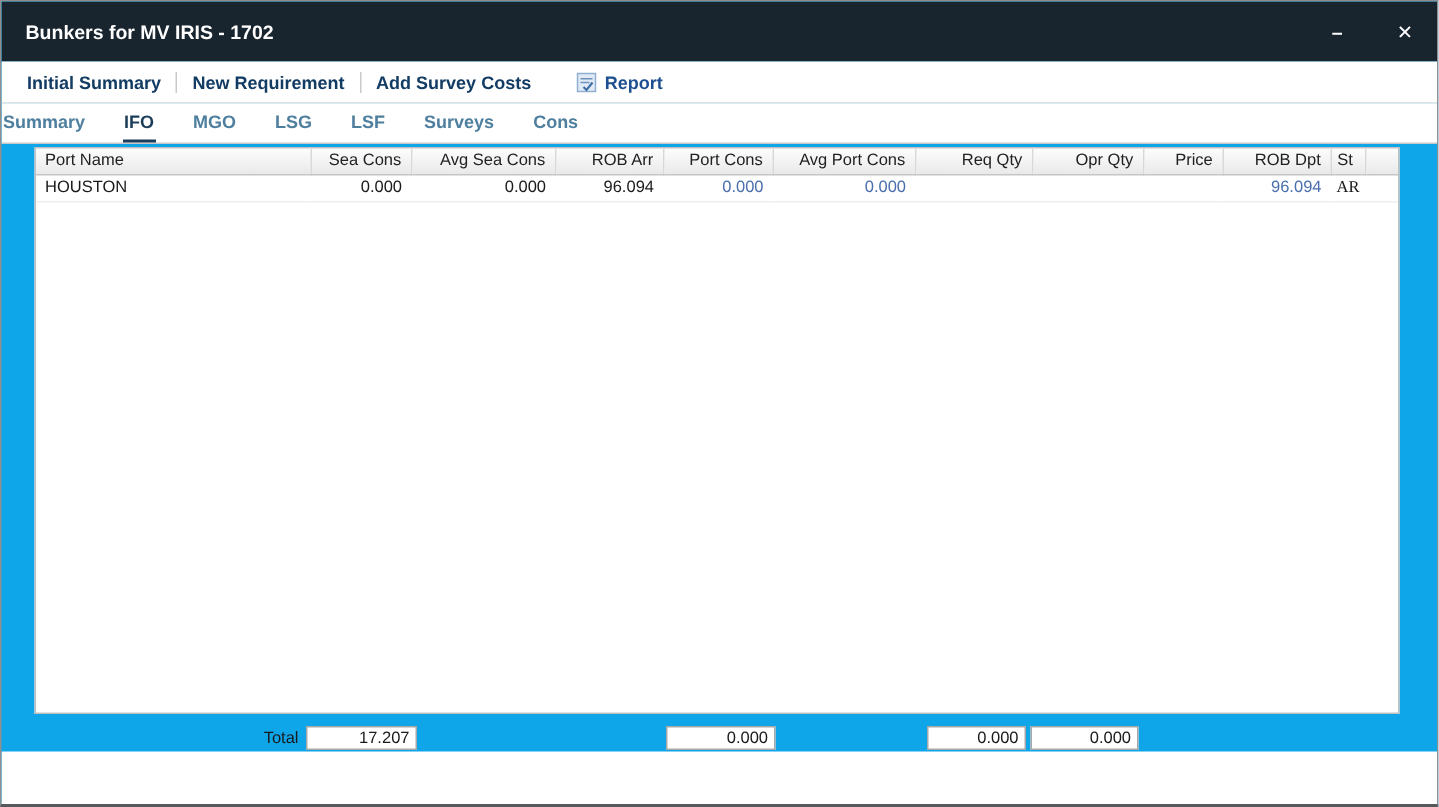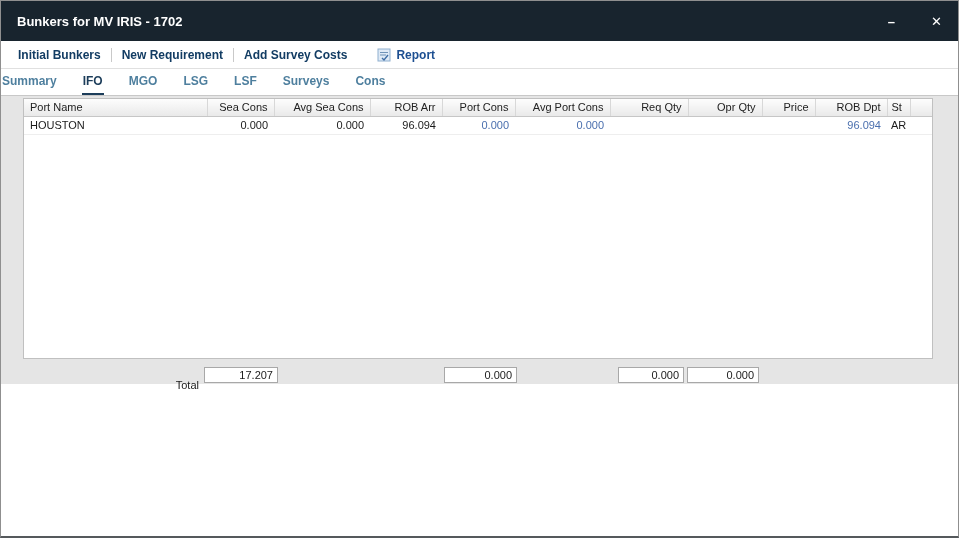--- a/index.html
+++ b/index.html
@@ -5,21 +5,21 @@
   * { box-sizing: border-box; margin: 0; padding: 0; }
   html, body { width: 959px; height: 538px; }
   body {
     font-family: "Liberation Sans", "DejaVu Sans", sans-serif;
     background: #ffffff;
   }
   .window {
     width: 959px; height: 538px;
     border: 1px solid #8f8f8f;
     border-bottom: 2px solid #55595c;
-    background: #e5e5e5;
+    background: #0ea5e9;
     display: flex; flex-direction: column;
     overflow: hidden;
   }
   
   .titlebar {
     height: 40px; flex: 0 0 40px;
     background: #18242e;
     color: #ffffff;
     display: flex; align-items: center;
     padding: 0 16px;
@@ -64,21 +64,21 @@
     border-bottom: 2px solid transparent;
     padding: 0 1px;
   }
   .tab.active {
     color: #1c3d5a;
     border-bottom: 2px solid #1c3d5a;
   }
   
   .grid-area {
     margin: 2px 27px 0 22px;
-    width: 910px; height: 261px;
+    width: 910px; height: 378px;
     border: 1px solid #c0c0c0;
     background: #ffffff;
     overflow: hidden;
   }
   table.grid {
     width: 100%; border-collapse: collapse; table-layout: fixed;
     font-size: 11px; color: #1a1a1a;
   }
   table.grid th {
     height: 17px;
@@ -95,33 +95,33 @@
   table.grid th.c-st { text-align: left; padding-left: 4px; }
   table.grid th.c-fill { border-right: none; }
   table.grid td {
     height: 18px;
     padding: 0 6px 0 2px;
     text-align: right;
     white-space: nowrap; overflow: hidden;
     border-bottom: 1px solid #eeeeee;
   }
   table.grid td.c-portname { text-align: left; padding-left: 6px; }
-  table.grid td.c-st { text-align: left; padding-left: 4px; }
+  table.grid td.c-st { text-align: left; padding-left: 4px; font-family: Liberation Serif, serif; }
   tr.row { background: #ffffff; cursor: default; }
   tr.row.selected { background: #d7e7f6; }
   td.blue { color: #4a6fae; }
   
   .totals-row {
     position: relative;
     margin: 8px 27px 0 22px;
     width: 910px; height: 17px;
     font-size: 11px;
   }
   .total-label {
-    position: absolute; top: 12px; left: 0; width: 176px;
+    position: absolute; top: 2px; left: 0; width: 176px;
     text-align: right; color: #1a1a1a;
   }
   .total-box {
     position: absolute; top: 0;
     height: 16px; line-height: 14px;
     border: 1px solid #a8a8a8; background: #ffffff;
     text-align: right; padding-right: 4px;
     color: #1a1a1a;
   }
   .tb-sea   { left: 181px; width: 74px; }
@@ -137,21 +137,21 @@
 
   <div class="titlebar">
     <span>Bunkers for MV IRIS - 1702</span>
     <div class="win-controls">
       <span class="win-btn">–</span>
       <span class="win-btn">✕</span>
     </div>
   </div>
 
   <div class="toolbar">
-    <a class="tool-link">Initial Bunkers</a>
+    <a class="tool-link">Initial Summary</a>
     <span class="tool-sep"></span>
     <a class="tool-link">New Requirement</a>
     <span class="tool-sep"></span>
     <a class="tool-link">Add Survey Costs</a>
     <span class="report-group">
       <span class="report-icon">
         <svg width="14" height="14" viewBox="0 0 14 14">
           <rect x="1" y="1" width="12" height="12" fill="#dfeaf6" stroke="#8fb0d0" stroke-width="1"></rect>
           <line x1="3" y1="4.5" x2="11" y2="4.5" stroke="#6f93b8" stroke-width="1"></line>
           <line x1="3" y1="7" x2="9" y2="7" stroke="#6f93b8" stroke-width="1"></line>

